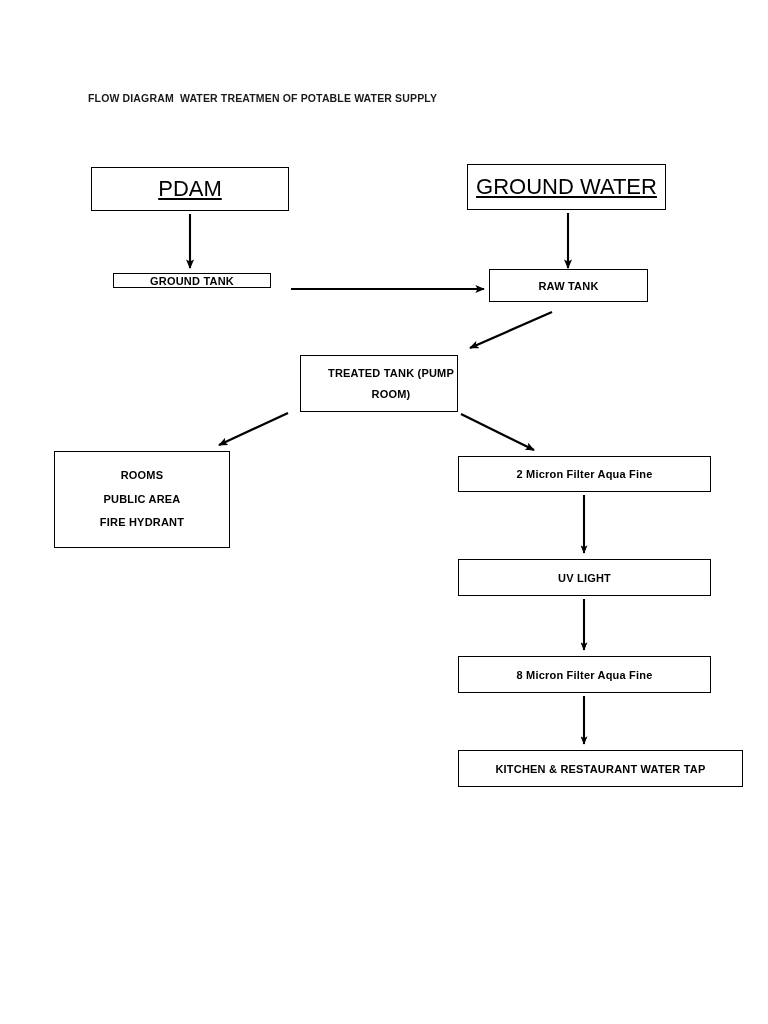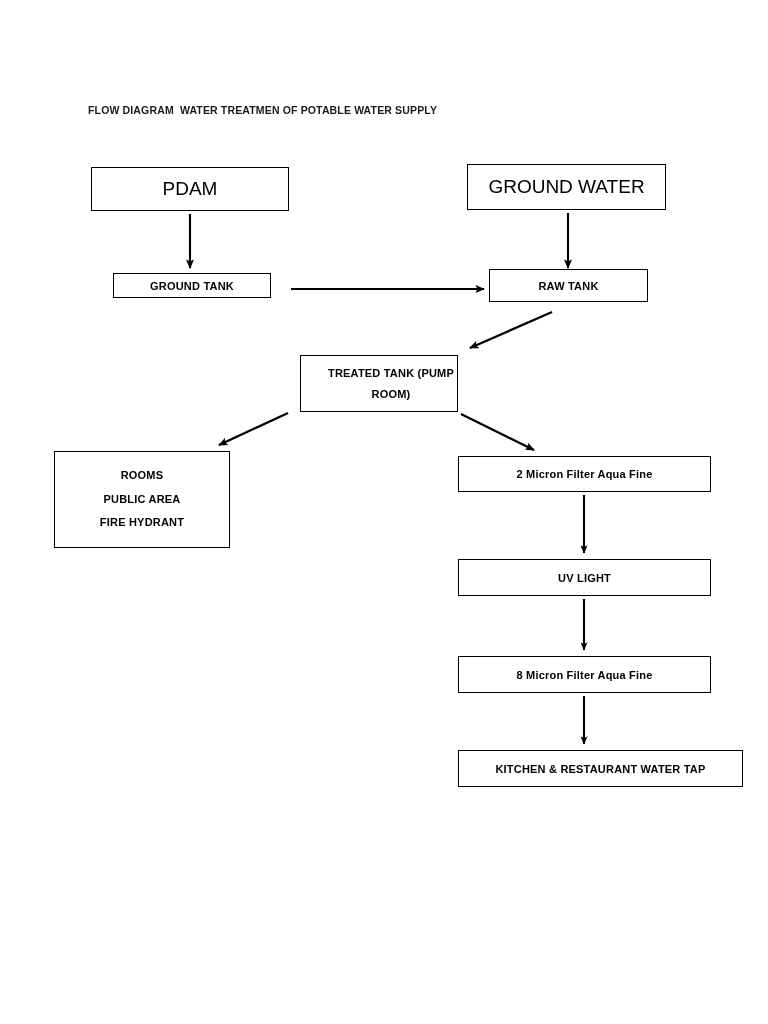--- a/index.html
+++ b/index.html
@@ -18,42 +18,42 @@
   }
   #diagram-title {
     position: absolute;
     left: 88px;
     top: 92px;
     font-size: 10.5px;
     font-weight: bold;
     letter-spacing: 0.15px;
     white-space: pre;
     color: #1a1a1a;
-    margin-top: 12px;
   }
   .node {
     position: absolute;
     box-sizing: border-box;
     background: #ffffff;
     border: 1.6px solid #000000;
     display: flex;
     flex-direction: column;
     align-items: center;
     justify-content: center;
     text-align: center;
     color: #000000;
   }
   .node .line {
     display: block;
     white-space: nowrap;
   }
   .node.big {
-    font-size: 19px;
+    font-size: 22px;
     font-weight: normal;
     border-width: 1.6px;
+    text-decoration: underline;
   }
   .node.small {
     font-size: 11px;
     font-weight: bold;
     letter-spacing: 0.2px;
   }
   .node.twoline .line { line-height: 1.85; margin-left: 24px; }
   .node.multiline .line { line-height: 2.15; }
 
   svg#connectors {
@@ -73,21 +73,21 @@
   <div id="diagram-title">FLOW DIAGRAM  WATER TREATMEN OF POTABLE WATER SUPPLY</div>
 
   <div class="node big" style="left:91px; top:167px; width:198px; height:44px;">
     <span class="line">PDAM</span>
   </div>
 
   <div class="node big" style="left:467px; top:164px; width:199px; height:46px;">
     <span class="line">GROUND WATER</span>
   </div>
 
-  <div class="node small" style="left:113px; top:273px; width:158px; height:25px;">
+  <div class="node small" style="left:113px; top:273px; width:158px; height:15px;">
     <span class="line">GROUND TANK</span>
   </div>
 
   <div class="node small" style="left:489px; top:269px; width:159px; height:33px;">
     <span class="line">RAW TANK</span>
   </div>
 
   <div class="node small twoline" style="left:300px; top:355px; width:158px; height:57px;">
     <span class="line">TREATED TANK (PUMP</span>
     <span class="line">ROOM)</span>

